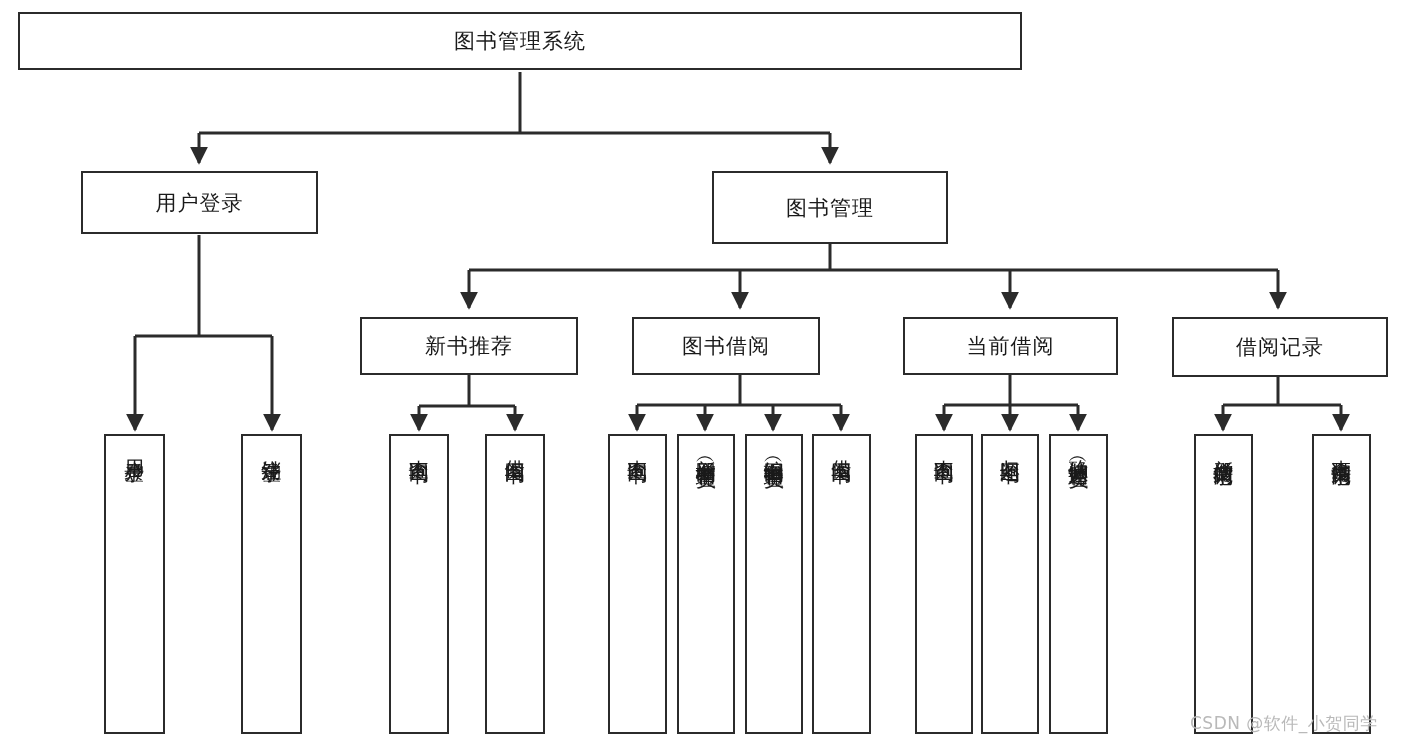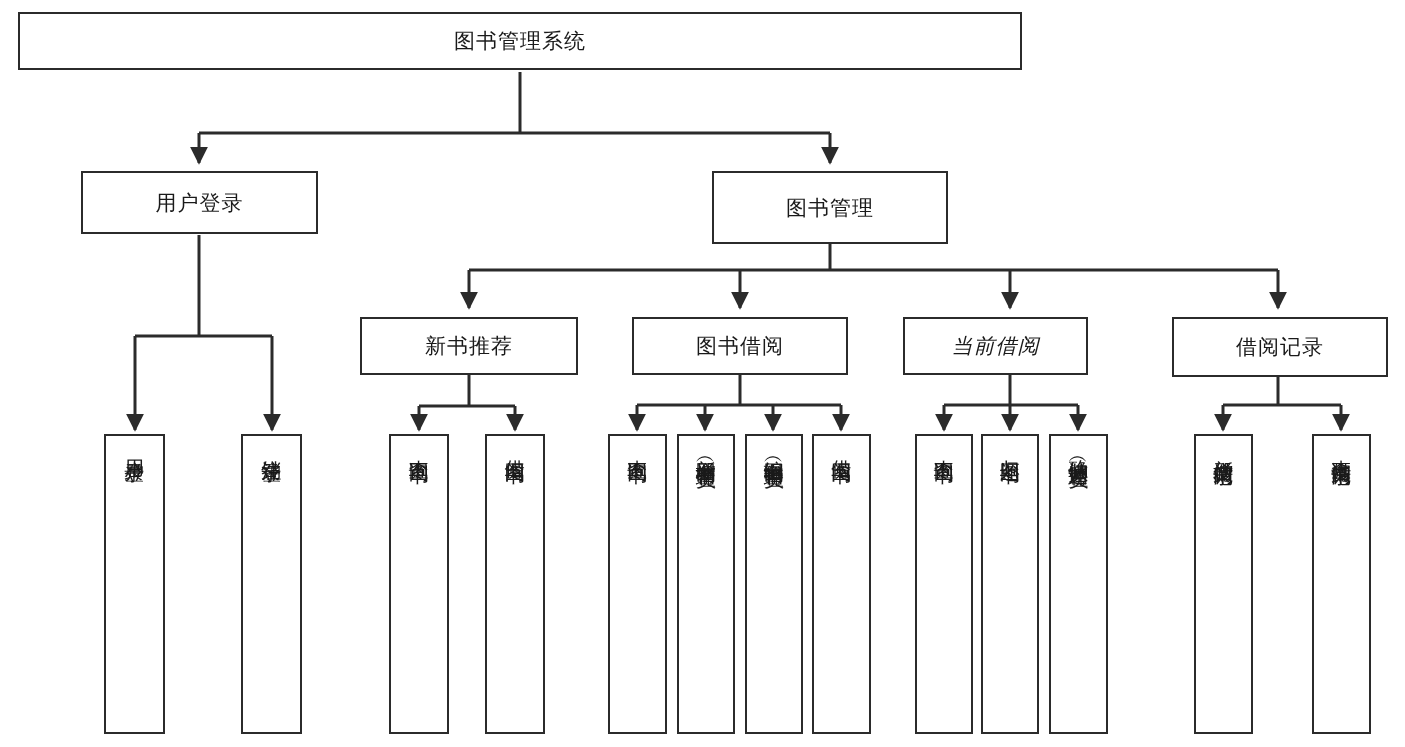--- a/index.html
+++ b/index.html
@@ -127,24 +127,24 @@
   <div class="node horiz" style="left:81px; top:171px; width:237px; height:63px;">
     <span class="label">用户登录</span>
   </div>
   <div class="node horiz" style="left:712px; top:171px; width:236px; height:73px;">
     <span class="label">图书管理</span>
   </div>
 
   <div class="node horiz" style="left:360px; top:317px; width:218px; height:58px;">
     <span class="label">新书推荐</span>
   </div>
-  <div class="node horiz" style="left:632px; top:317px; width:216px; height:58px;">
+  <div class="node horiz" style="left:632px; top:317px; width:188px; height:58px;">
     <span class="label">图书借阅</span>
   </div>
-  <div class="node horiz" style="left:903px; top:317px; width:185px; height:58px;font-style:italic;">
+  <div class="node horiz" style="left:903px; top:317px; width:215px; height:58px;">
     <span class="label">当前借阅</span>
   </div>
   <div class="node horiz" style="left:1172px; top:317px; width:216px; height:60px;">
     <span class="label">借阅记录</span>
   </div>
 
   <div class="node vert" style="left:104px; top:434px; width:61px; height:300px;">
     <span class="label">用户登录</span>
   </div>
   <div class="node vert" style="left:241px; top:434px; width:61px; height:300px;">
@@ -181,14 +181,15 @@
     <span class="label">确认归还（管理员）</span>
   </div>
 
   <div class="node vert" style="left:1194px; top:434px; width:59px; height:300px;">
     <span class="label">新增借阅记录</span>
   </div>
   <div class="node vert" style="left:1312px; top:434px; width:59px; height:300px;">
     <span class="label">查询借阅记录</span>
   </div>
 
+  <div class="watermark">CSDN @软件_小贺同学</div>
 
 </div>
 
 </body></html>

